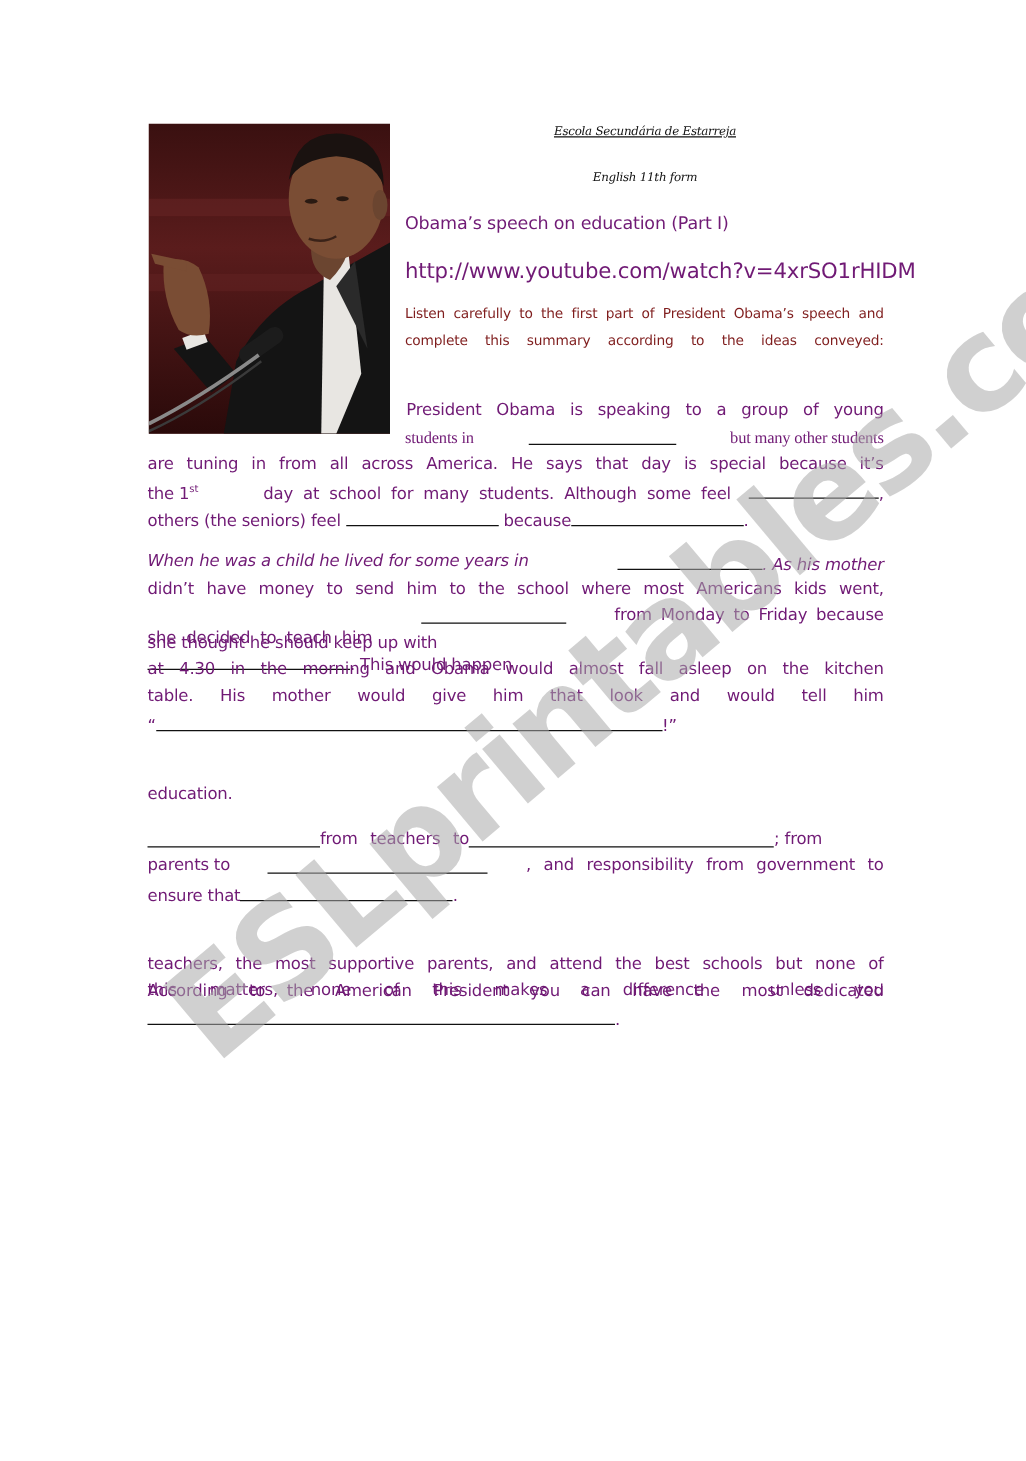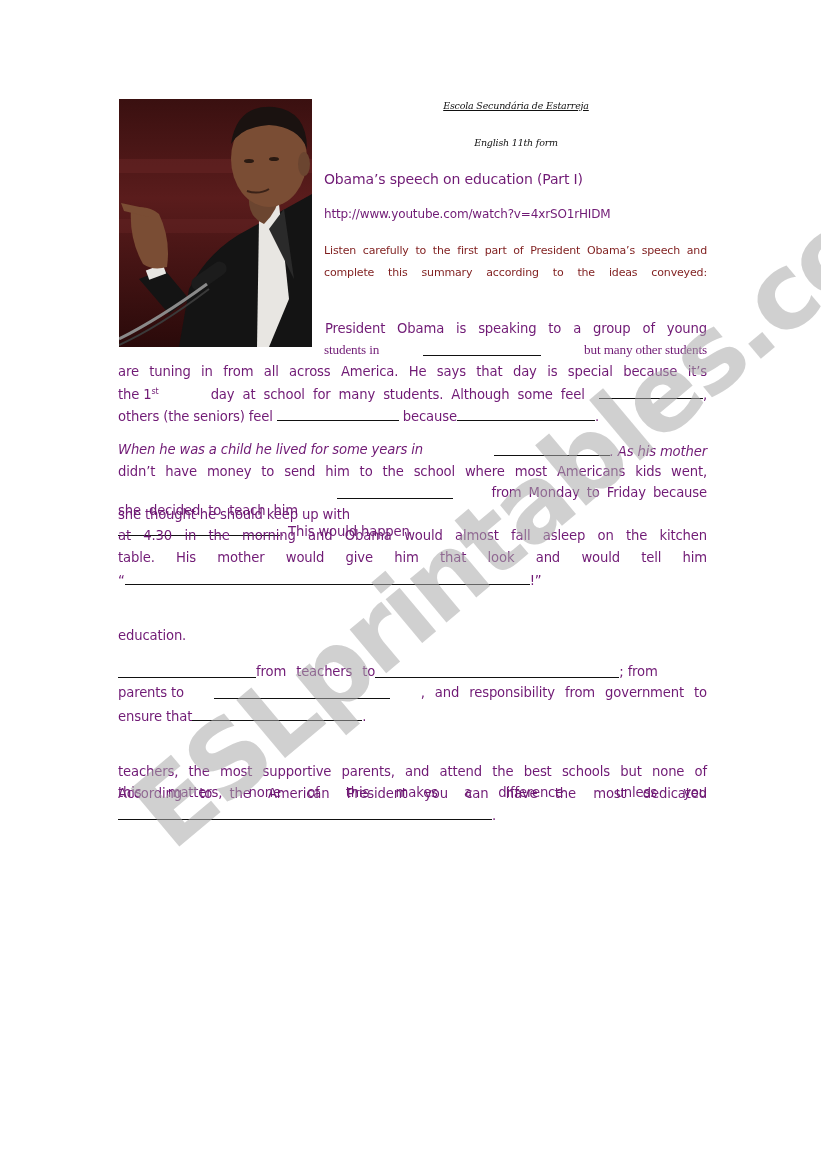--- a/index.html
+++ b/index.html
@@ -83,21 +83,21 @@
       <rect x="70" y="170" width="40" height="14" rx="7" fill="#1c1c1c" transform="rotate(-35 90 177)"></rect>
       <path d="M0 240 Q40 220 88 185" stroke="#8a8a8a" stroke-width="3" fill="none"></path>
       <path d="M0 246 Q40 228 90 190" stroke="#3a3a3a" stroke-width="2" fill="none"></path>
     </svg>
   </div>
 
   <div class="school">Escola Secundária de Estarreja</div>
   <div class="form">English 11th form</div>
 
   <div class="line" style="left:324px; top:171px; font-size:14px;">Obama’s speech on education (Part I)</div>
-  <div class="line" style="left:324px; top:207px; font-size:12px;">http://www.youtube.com/watch?v=4xrSO1rHIDM</div>
+  <div class="line" style="left:324px; top:207px; font-size:17px;">http://www.youtube.com/watch?v=4xrSO1rHIDM</div>
 
   <div class="para justify-last" style="left:324px; top:240px; width:383px; text-align:justify;">
     <span>Listen carefully to the first part of President Obama’s speech and complete  this summary according to the ideas conveyed:</span>
   </div>
 
   <div class="line" style="left:325px; top:321px; width:382px; text-align:justify; text-align-last:justify;">President Obama is speaking to a group of young</div>
 
   <div class="line" style="left:324px; top:342px; width:383px; display:flex; justify-content:space-between;font-family:Liberation Serif, serif;">
     <span>students in</span>
     <span class="blank" style="width:118px;"></span>

